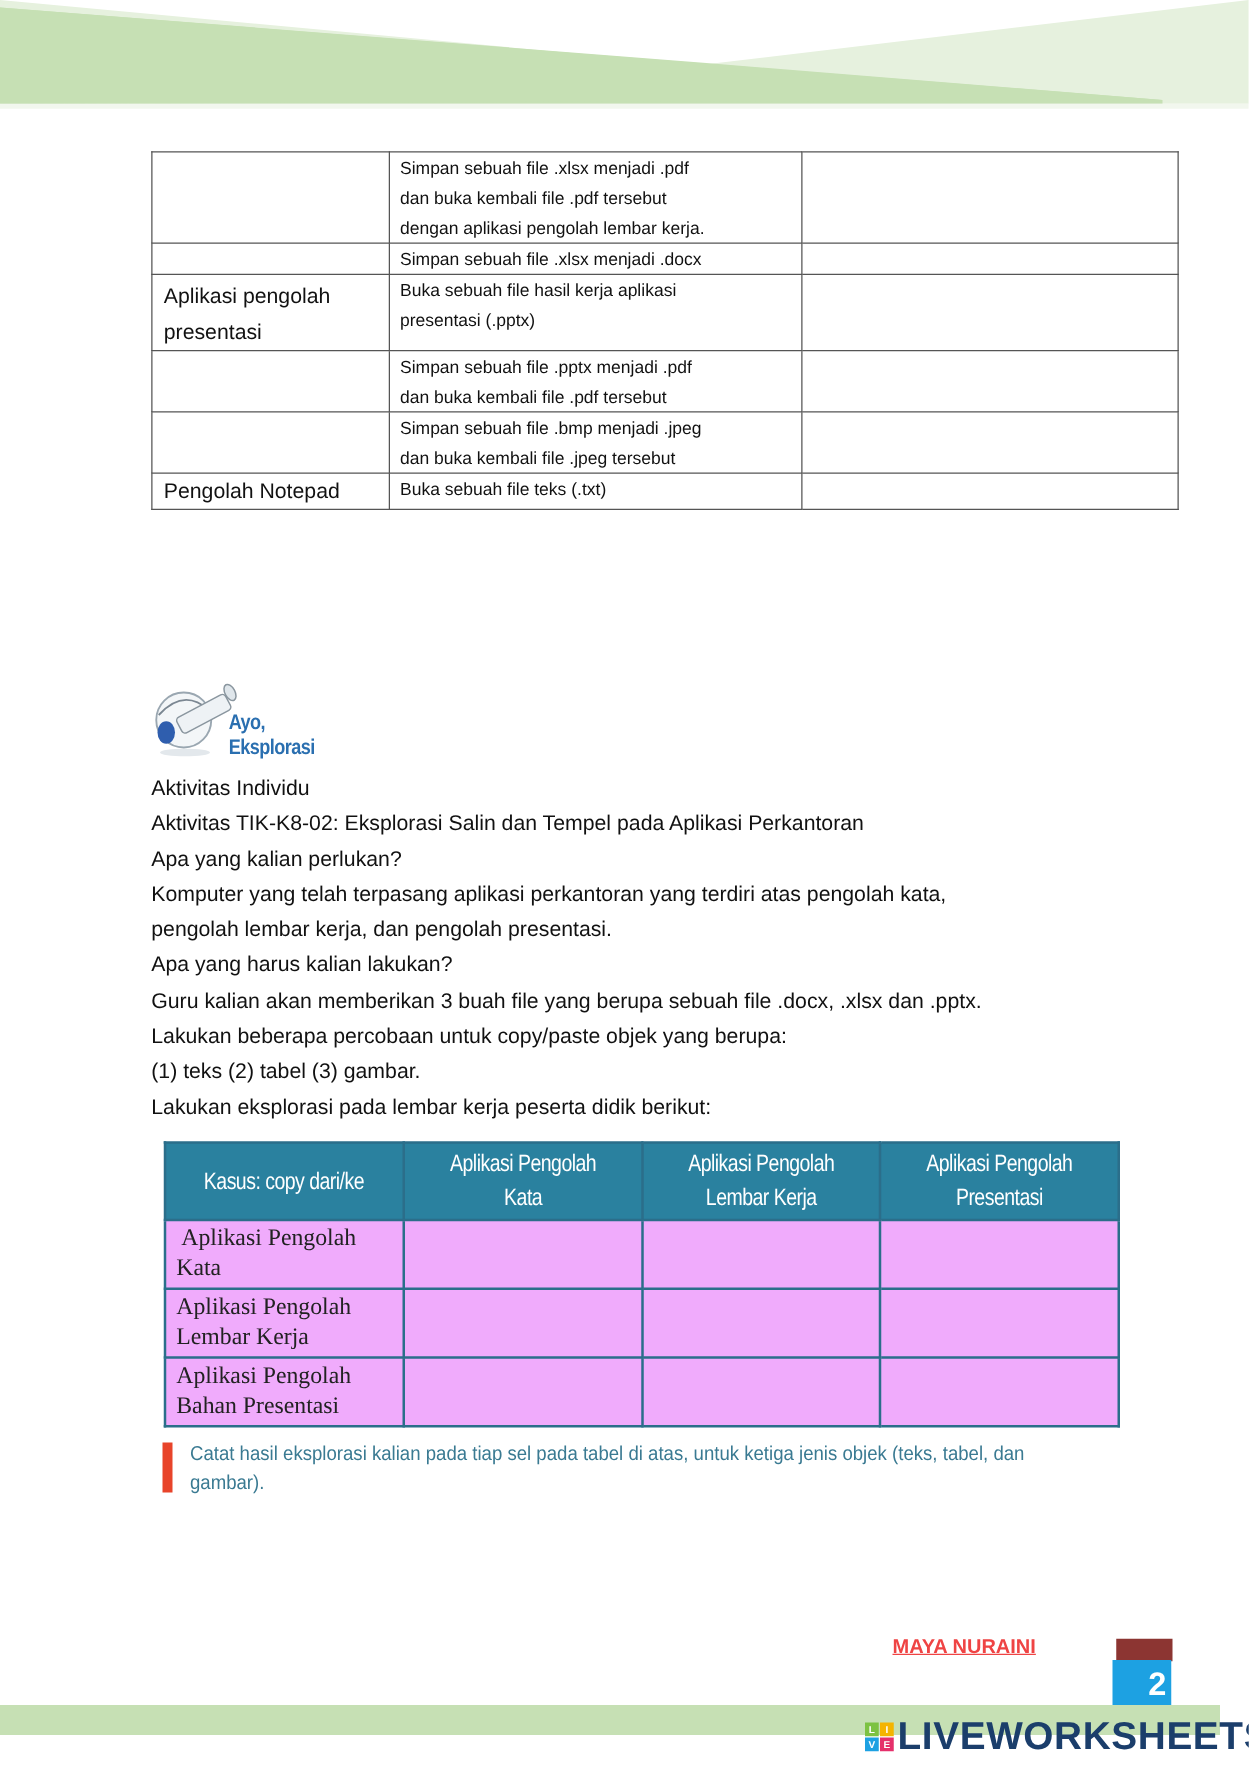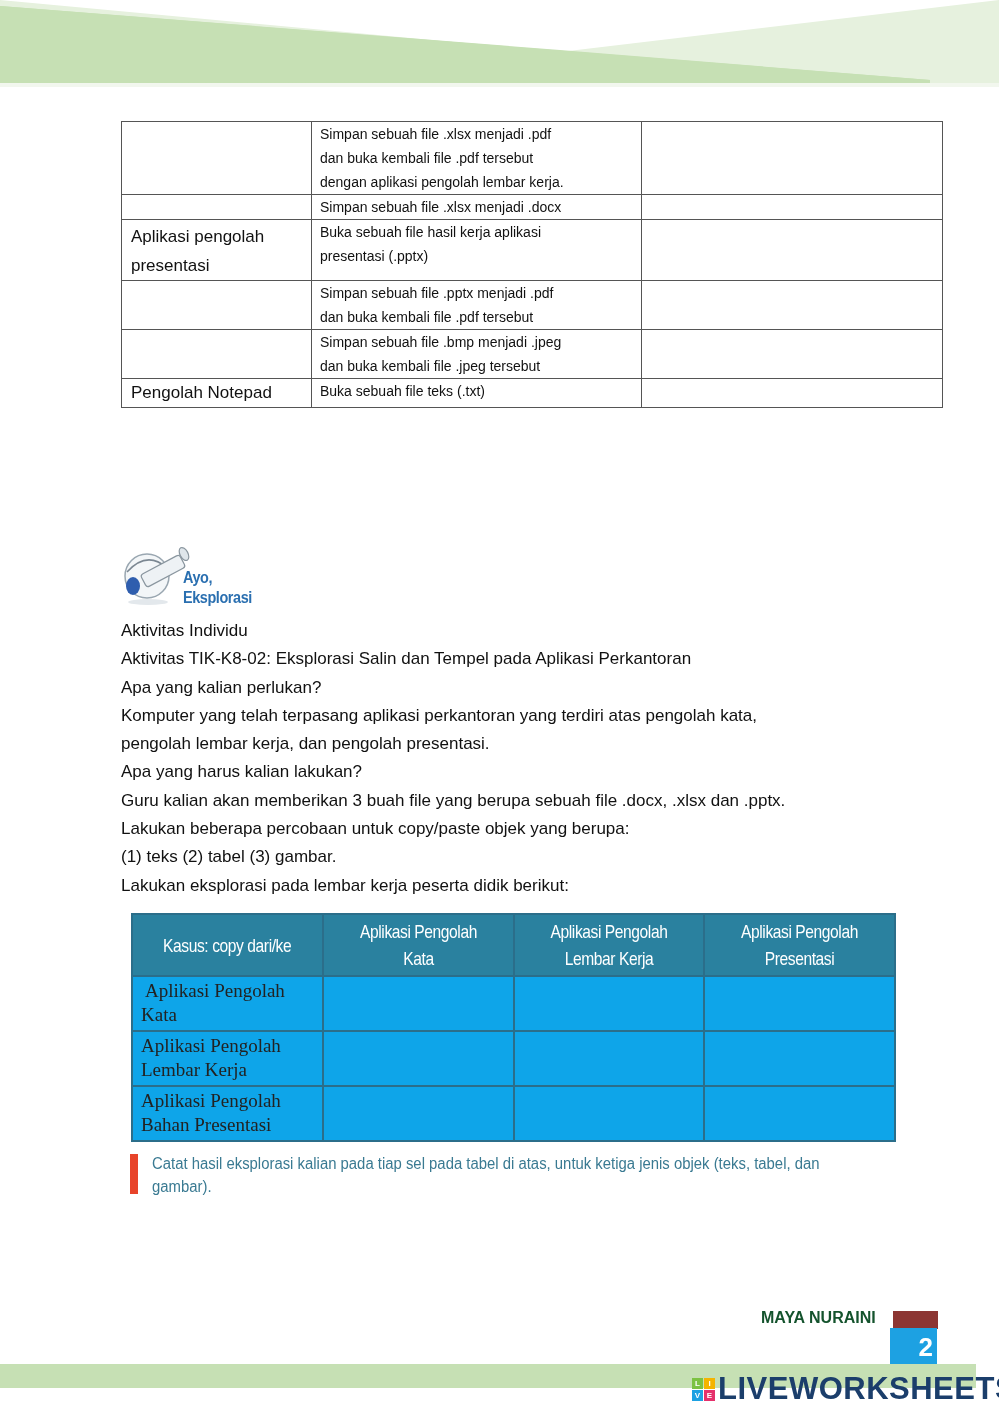--- a/index.html
+++ b/index.html
@@ -39,34 +39,34 @@
       border-collapse: collapse; table-layout: fixed; border-radius: 22px;
     }
     .explore-table th, .explore-table td { border: 2px solid #2b6e8a; }
     .explore-table th {
       background: #2a819f; color: #ffffff; font-weight: normal; height: 62px;
       font-size: 19px; line-height: 27px; padding: 2px 6px; text-align: center;
       font-family: "Liberation Sans Narrow", "Liberation Sans", sans-serif;
       letter-spacing: -0.5px;
     }
     .explore-table th span { display: inline-block; transform: scaleX(0.82); }
-    .explore-table td { height: 55px; background: #0ea5e9; vertical-align: top; }
+    .explore-table td { height: 55px; background: #f0abfc; vertical-align: top; }
     .explore-table td.row-head {
       font-family: "Liberation Serif", "DejaVu Serif", serif; font-size: 19px; line-height: 24px;
       color: #222; padding: 2px 6px 0 8px;
     }
 
     .note { position: absolute; left: 130px; top: 1152px; width: 760px; }
     .note .bar { position: absolute; left: 0; top: 2px; width: 8px; height: 40px; background: #e8442a; }
     .note .text {
       position: absolute; left: 22px; top: 0; width: 740px; font-size: 16px; line-height: 23px;
       color: #3a7a92; transform: scaleX(0.93); transform-origin: left top;
     }
 
-    .author { position: absolute; left: 761px; top: 1309px; font-size: 16px; font-weight: bold; color: #14532d; }
+    .author { position: absolute; left: 714px; top: 1309px; font-size: 16px; font-weight: bold; color: #ef4444; text-decoration: underline; }
     .page-box-red { position: absolute; left: 893px; top: 1311px; width: 45px; height: 18px; background: #8c3532; }
     .page-box-blue {
       position: absolute; left: 890px; top: 1328px; width: 47px; height: 37px; background: #1da1e2;
       color: #fff; font-weight: bold; font-size: 26px; text-align: right; padding-right: 4px; line-height: 38px;
     }
     .footer-band { position: absolute; left: 0; top: 1364px; width: 976px; height: 24px; background: #c6e0b4; }
 
     .lw-logo { position: absolute; left: 692px; top: 1372px; height: 34px; display: flex; align-items: center; }
     .lw-blocks { display: grid; grid-template-columns: 11px 11px; grid-template-rows: 11px 11px; gap: 1px; margin-right: 3px; }
     .lw-blocks span { display: block; font-size: 8px; font-weight: bold; color: #fff; text-align: center; line-height: 11px; }

